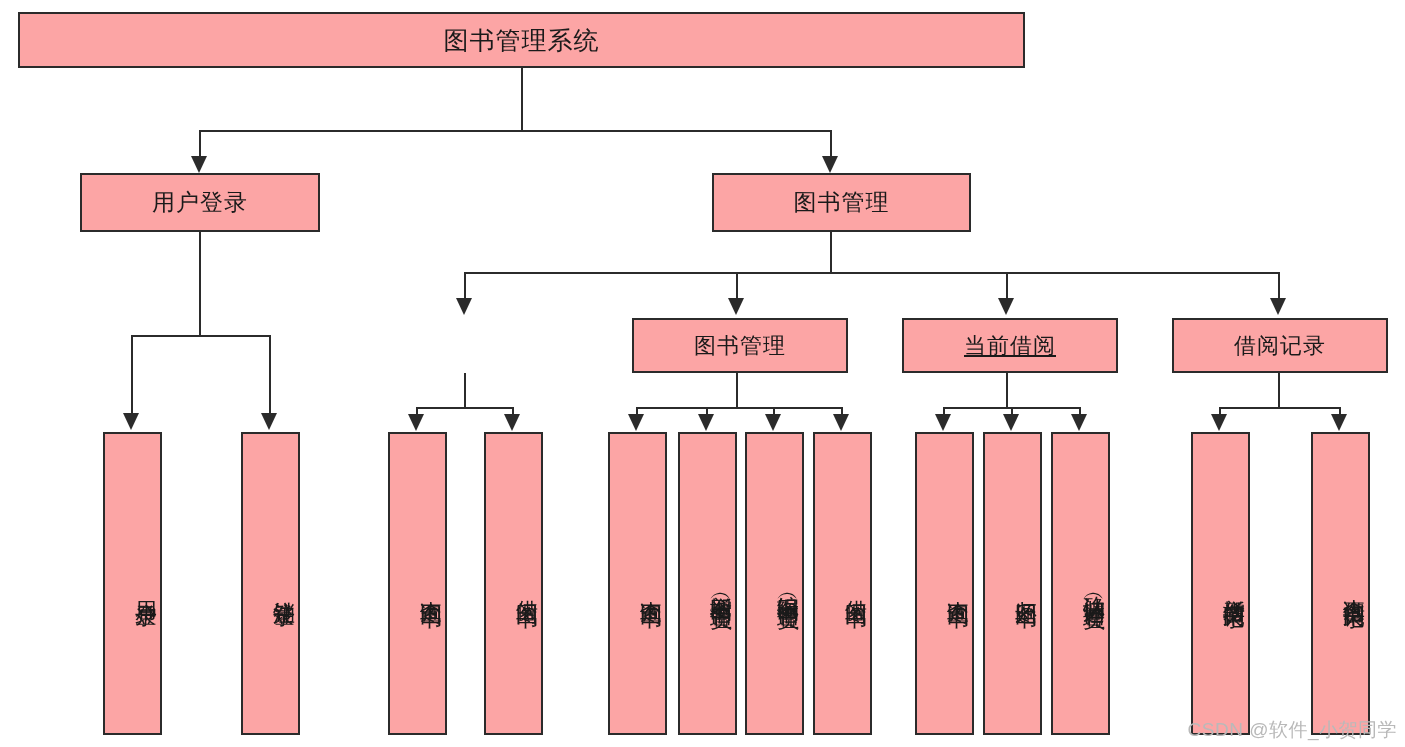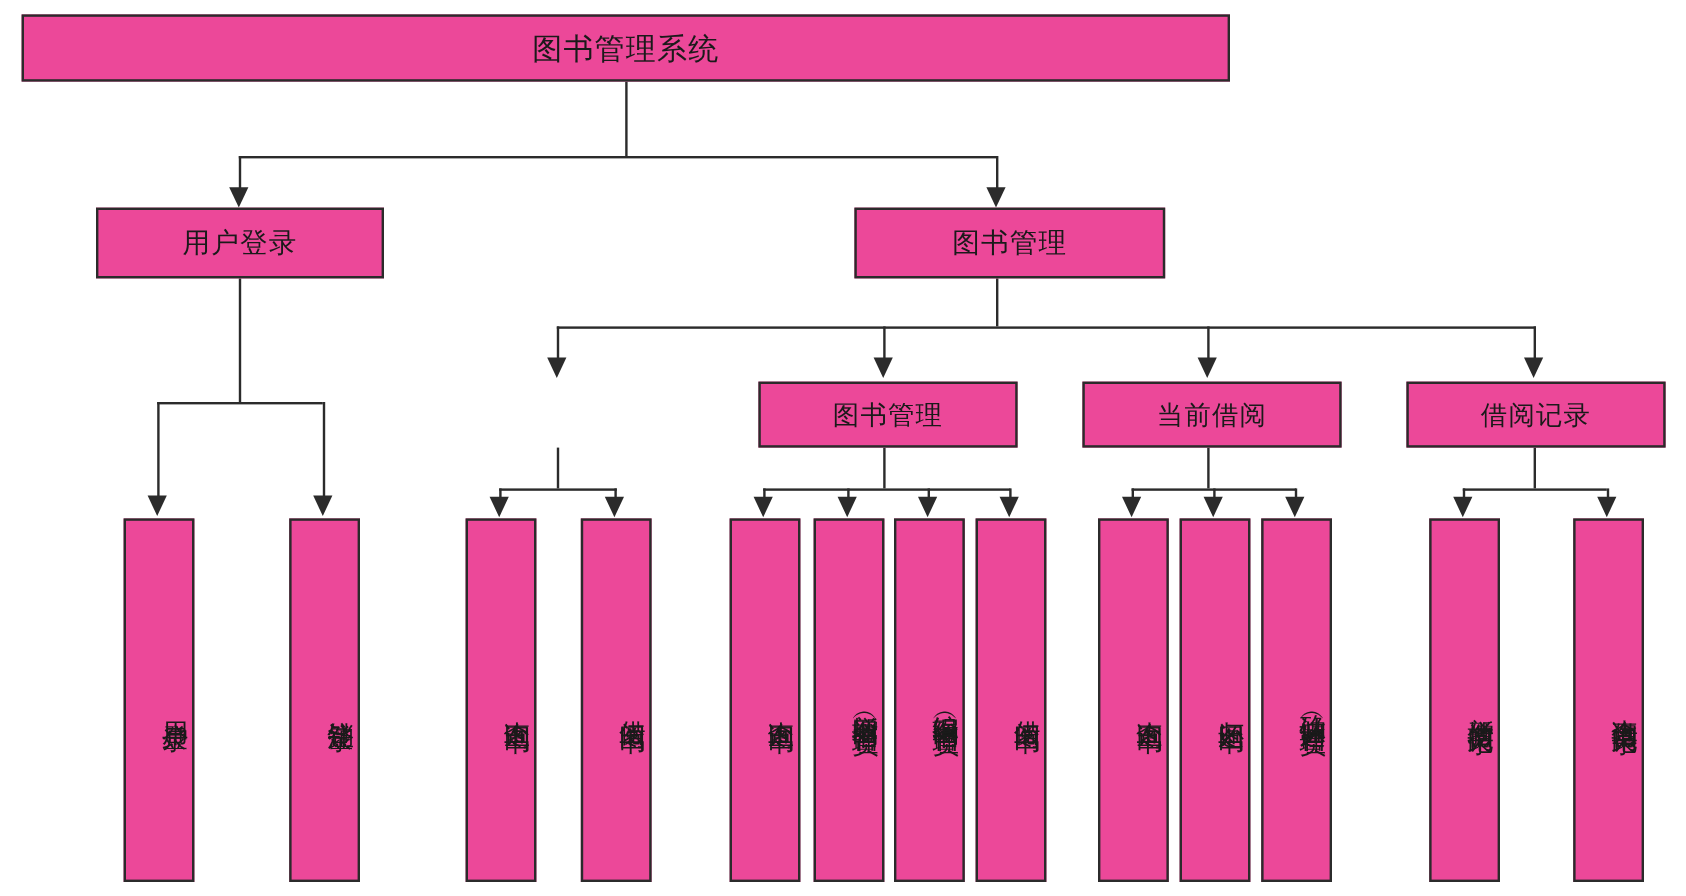--- a/index.html
+++ b/index.html
@@ -16,21 +16,21 @@
     position: relative;
     width: 1405px;
     height: 747px;
     background: #ffffff;
     overflow: hidden;
   }
   
   .node {
     position: absolute;
     box-sizing: border-box;
-    background: #ec4899;
+    background: #fca5a5;
     border: 2px solid #2b2b2b;
     display: flex;
     align-items: center;
     justify-content: center;
     text-align: center;
     color: #1a1a1a;
     z-index: 3;
   }
   .node-root {
     font-size: 25px;
@@ -134,21 +134,21 @@
   <div class="conn-v" style="left:736px; top:272px; height:28px;"></div>
   <div class="arrow-head" style="left:728px; top:298px;"></div>
   <div class="conn-v" style="left:1006px; top:272px; height:28px;"></div>
   <div class="arrow-head" style="left:998px; top:298px;"></div>
   <div class="conn-v" style="left:1278px; top:272px; height:28px;"></div>
   <div class="arrow-head" style="left:1270px; top:298px;"></div>
 
   <div class="node node-l3" style="left:632px; top:318px; width:216px; height:55px;">
     <span>图书管理</span>
   </div>
-  <div class="node node-l3" style="left:902px; top:318px; width:216px; height:55px;">
+  <div class="node node-l3" style="left:902px; top:318px; width:216px; height:55px;text-decoration:underline;">
     <span>当前借阅</span>
   </div>
   <div class="node node-l3" style="left:1172px; top:318px; width:216px; height:55px;">
     <span>借阅记录</span>
   </div>
 
   <div class="conn-v" style="left:464px; top:373px; height:34px;"></div>
   <div class="conn-h" style="left:416px; top:407px; width:98px;"></div>
   <div class="conn-v" style="left:416px; top:407px; height:10px;"></div>
   <div class="arrow-head" style="left:408px; top:414px;"></div>
@@ -219,14 +219,15 @@
     <span>确认归还（管理员）</span>
   </div>
 
   <div class="node node-leaf" style="left:1191px; top:432px; width:59px; height:303px;">
     <span>新增借阅记录</span>
   </div>
   <div class="node node-leaf" style="left:1311px; top:432px; width:59px; height:303px;">
     <span>查询借阅记录</span>
   </div>
 
+  <div id="watermark">CSDN @软件_小贺同学</div>
 
 </div>
 
 </body></html>

